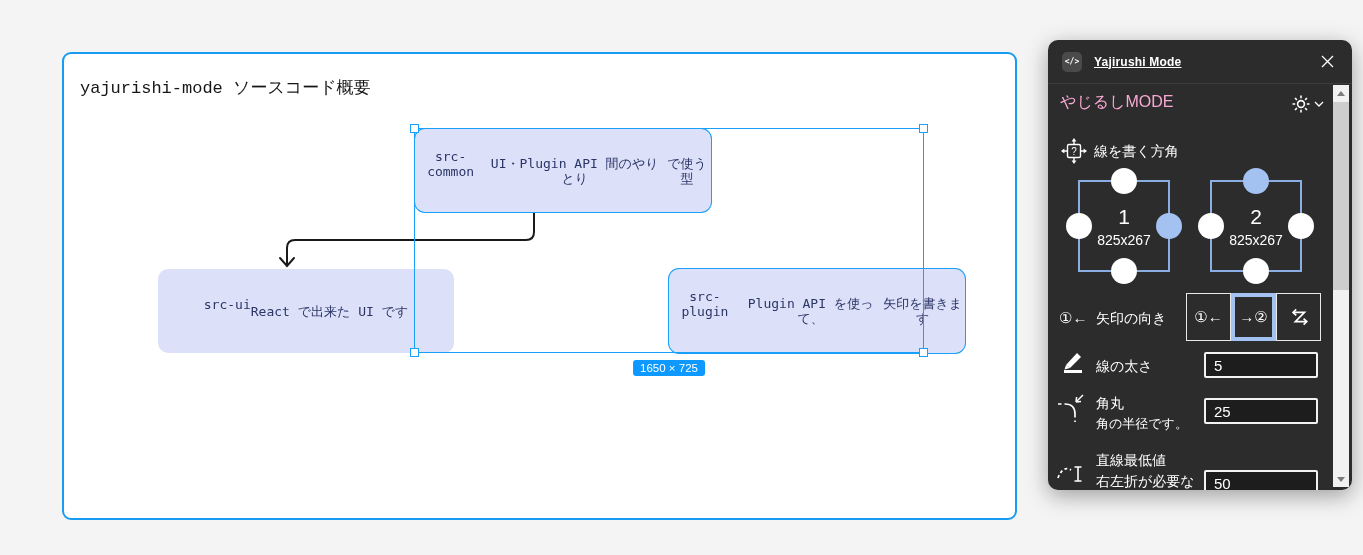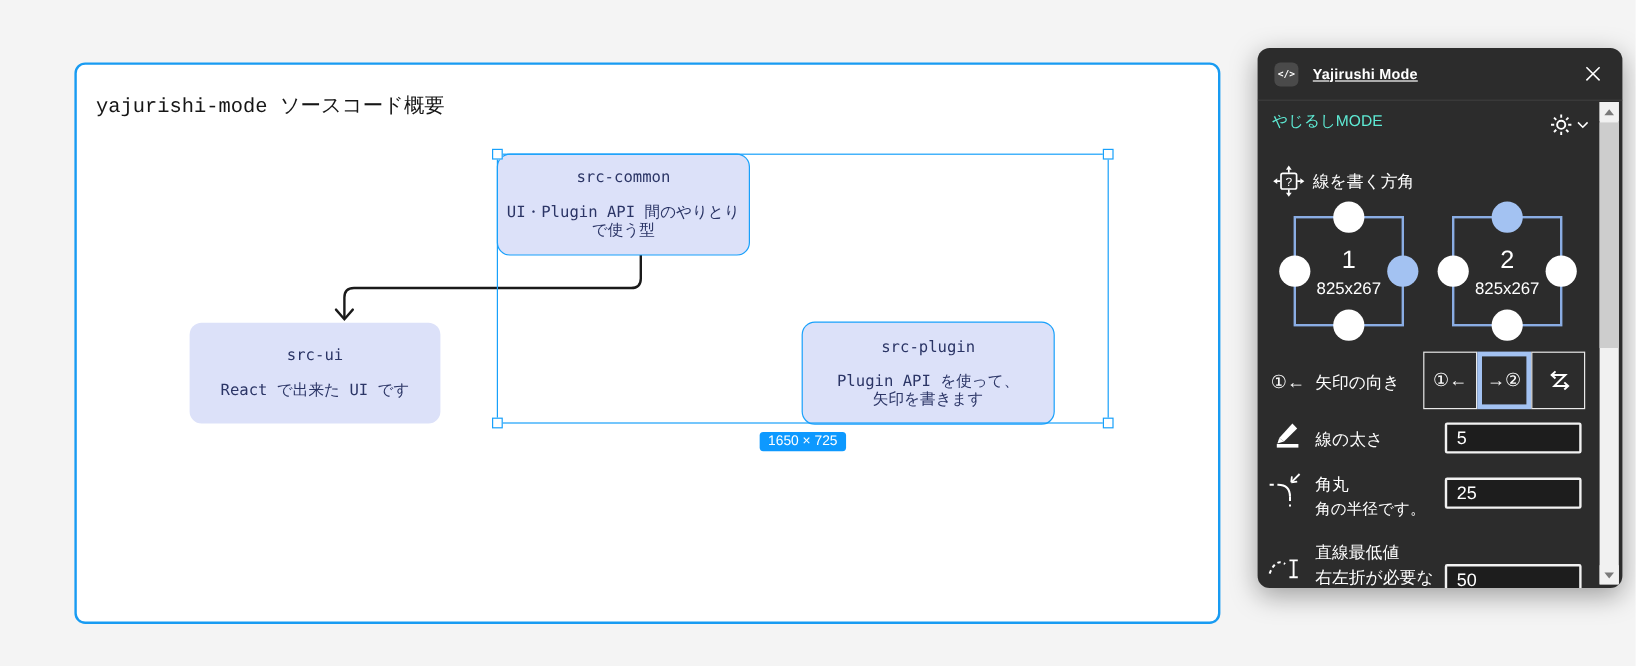--- a/index.html
+++ b/index.html
@@ -4,22 +4,22 @@
 <style>
   * { margin:0; padding:0; box-sizing:border-box; }
   html,body { width:1363px; height:555px; }
   body { background:#f4f4f4; font-family:"Liberation Sans", sans-serif; position:relative; overflow:hidden; }
 
   
   .frame { position:absolute; left:62px; top:52px; width:955px; height:468px;
            background:#fff; border:2px solid #189bf2; border-radius:9px; }
   .frame-title { position:absolute; left:16px; top:22px; font-family:Liberation Mono, monospace;
                  font-size:17px; color:#161616; white-space:nowrap; }
-  .cbox { position:absolute; width:209px; border-radius:10px; background:#dce1f9;
-          display:flex; flex-direction:column; align-items:center; justify-content:center;
+  .cbox { position:absolute; width:296px; border-radius:10px; background:#dce1f9;
+          display:flex; flex-direction:row; align-items:center; justify-content:center;
           font-family:"DejaVu Sans Mono","Liberation Mono",monospace; color:#2b3566; text-align:center; }
   .cbox .btitle { font-size:13px; margin-bottom:14px; }
   .cbox .bline  { font-size:13px; line-height:15px; }
   .cbox.outlined { box-shadow:0 0 0 1px #18a0fb; }
   #box-common { left:351px; top:75px;  height:83px; }
   #box-ui     { left:94px;  top:215px; height:84px;align-items:center; }
   #box-plugin { left:605px; top:215px; height:84px; }
 
   .sel-bbox { position:absolute; left:350px; top:74px; width:510px; height:225px;
               border:1px solid #18a0fb; pointer-events:none; }
@@ -33,21 +33,21 @@
   
   .panel { position:absolute; left:1048px; top:40px; width:304px; height:450px; background:#2c2c2c;
            border-radius:10px; box-shadow:0 6px 22px rgba(0,0,0,.35); color:#fff; overflow:hidden; }
   .p-header { height:44px; display:flex; align-items:center; padding:0 14px; border-bottom:1px solid #3d3d3d; }
   .p-appicon { width:20px; height:20px; background:#4a4a4a; border-radius:5px; display:flex; align-items:center;
                justify-content:center; font-family:"DejaVu Sans Mono",monospace; font-size:8px; font-weight:bold; color:#fff; }
   .p-title { margin-left:12px; font-size:12px; font-weight:bold; letter-spacing:.2px;text-decoration:underline; }
   .p-close { margin-left:auto; width:22px; height:22px; display:flex; align-items:center; justify-content:center; cursor:pointer; }
   .p-body { position:absolute; left:0; top:44px; right:0; bottom:0; }
 
-  .p-heading { position:absolute; left:12px; top:8px; font-size:13px; color:#5eead4; }
+  .p-heading { position:absolute; left:12px; top:8px; font-size:16px; color:#f9a8d4; }
   .p-gear { position:absolute; left:242px; top:9px; display:flex; align-items:center; gap:2px; cursor:pointer; }
 
   .row-label { position:absolute; font-size:14px; color:#fff; white-space:nowrap; }
   .dir-help-icon { position:absolute; left:12px; top:53px; }
 
   .dirwidget { position:absolute; top:96px; width:92px; height:92px; border:2px solid #8aade4; }
   #dirwidget-1 { left:30px; } #dirwidget-2 { left:162px; }
   .dirwidget .inner { position:absolute; inset:0; display:flex; flex-direction:column; align-items:center; justify-content:center; }
   .dw-num  { font-size:21px; line-height:24px; }
   .dw-size { font-size:14px; margin-top:3px; }

